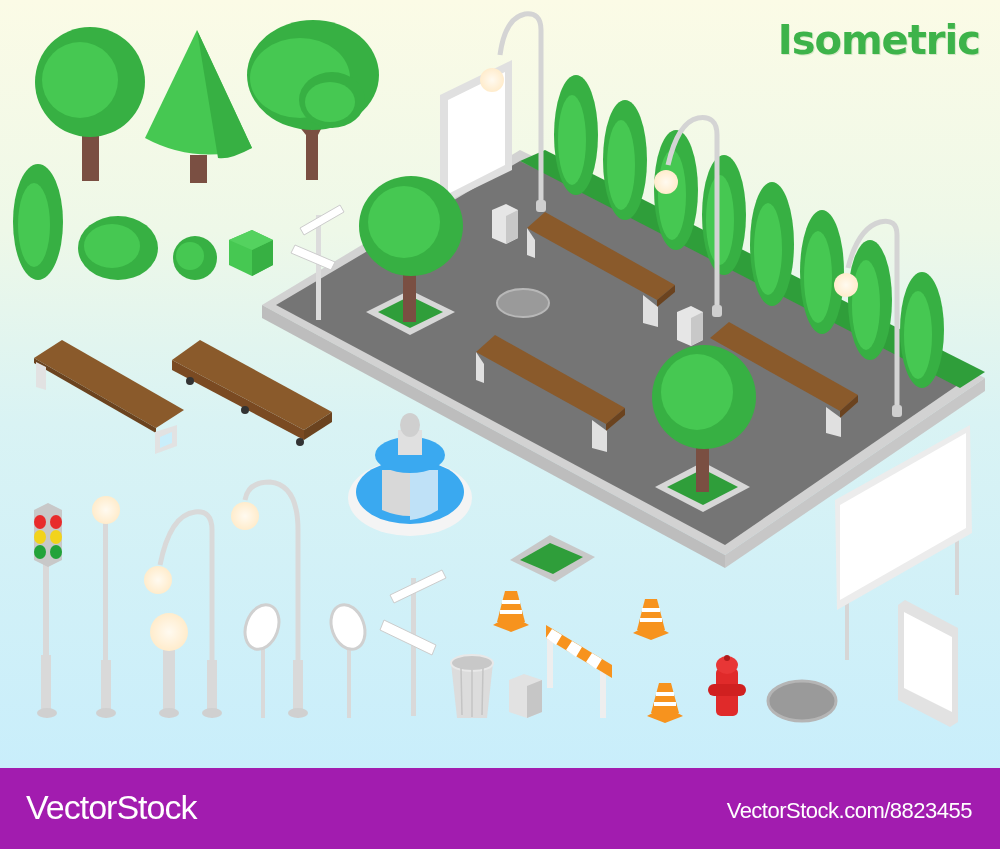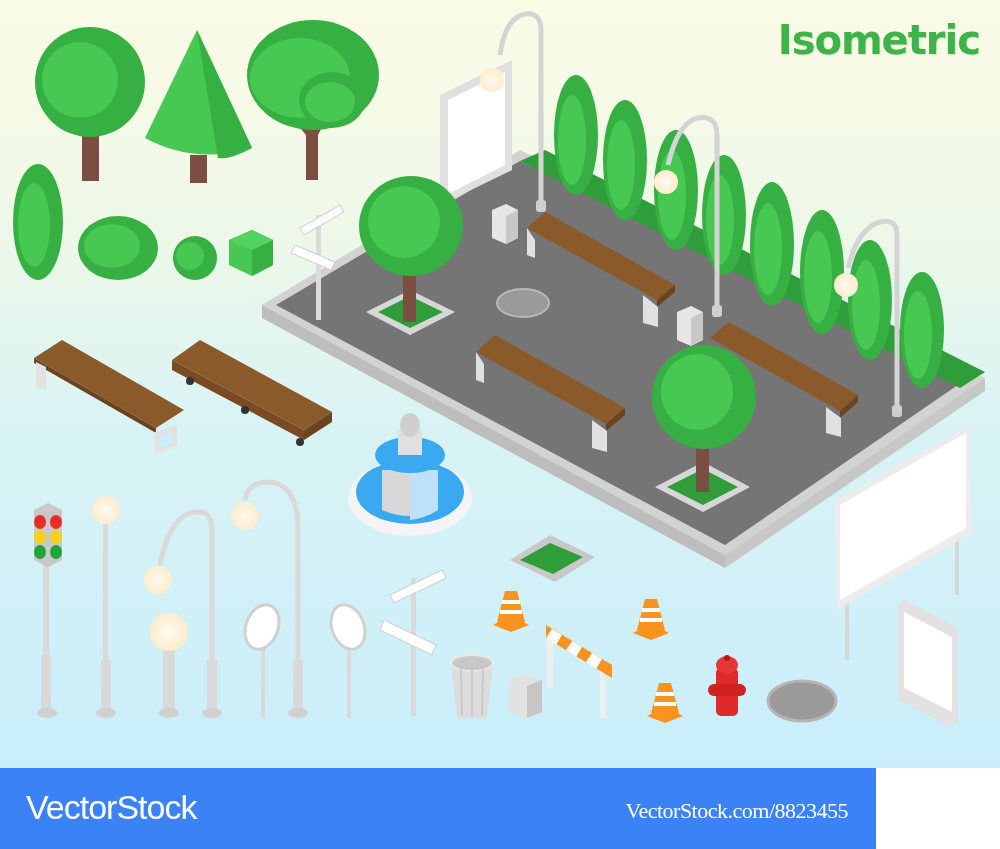--- a/index.html
+++ b/index.html
@@ -2,23 +2,23 @@
 <html><head>
 <meta charset="utf-8">
 <style>
   html,body{margin:0;padding:0;}
   body{width:1000px;height:849px;overflow:hidden;font-family:"Liberation Sans",sans-serif;}
   .canvas{position:absolute;left:0;top:0;width:1000px;height:768px;
     background:linear-gradient(180deg,#fbfbe6 0%,#eef8e8 30%,#d9f3f4 55%,#c9eefb 100%);overflow:hidden;}
   .title{position:absolute;right:20px;top:18px;text-align:center;}
   .title .main{font-family:"DejaVu Sans",sans-serif;font-weight:bold;font-size:40px;color:#3db34a;letter-spacing:-1px;line-height:44px;text-shadow:1px 1px 0 #d8e8c8;}
   .title .sub{font-family:"Liberation Sans",sans-serif;font-size:34px;color:#3db34a;line-height:38px;text-shadow:1px 1px 0 #d8e8c8;}
-  .footer{position:absolute;left:0;top:768px;width:876px;height:81px;background:#3b82f6;}
+  .footer{position:absolute;left:0;top:768px;width:1000px;height:81px;background:#a21caf;}
   .footer .brand{position:absolute;left:26px;top:20px;color:#fff;font-size:34px;letter-spacing:-1px;font-family:"Liberation Sans",sans-serif;}
-  .footer .url{position:absolute;right:28px;top:30px;color:#fff;font-size:22px;letter-spacing:-0.5px;font-family:Liberation Serif, serif;}
+  .footer .url{position:absolute;right:28px;top:30px;color:#fff;font-size:22px;letter-spacing:-0.5px;font-family:Liberation Sans, sans-serif;}
   svg{position:absolute;left:0;top:0;}
 </style>
 </head>
 <body>
 
 <div class="canvas">
 <svg width="1000" height="768" viewBox="0 0 1000 768">
   <defs>
     <radialGradient id="lampglow" cx="50%" cy="50%" r="50%">
       <stop offset="0%" stop-color="#fffaf0"></stop>

